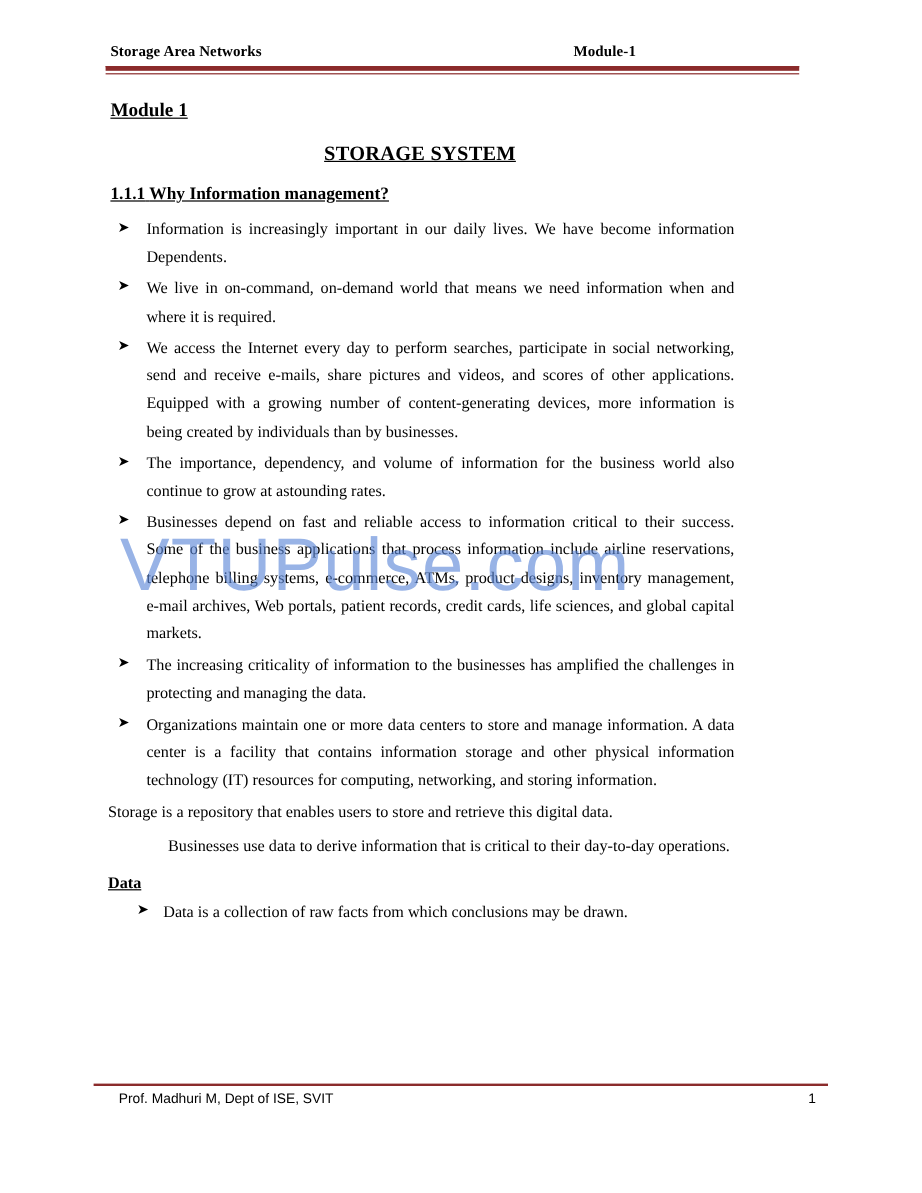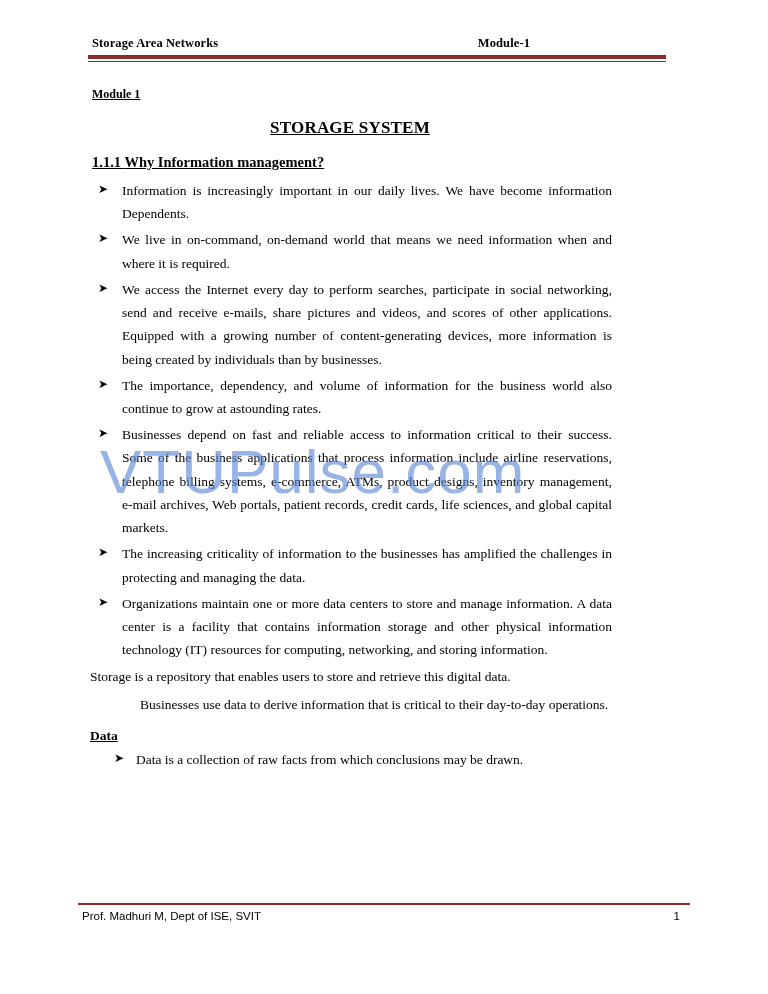--- a/index.html
+++ b/index.html
@@ -46,21 +46,21 @@
   .header-rule2 {
     height: 1px;
     background: #8B2B2B;
     width: 578px;
   }
 
   
   .content { padding-top: 22px; }
 
   h1.module-title {
-    font-size: 12px;
+    font-size: 16px;
     font-weight: bold;
     margin: 0 0 0 4px;
     text-decoration: underline;
     display: inline-block;
   }
   .doc-title {
     text-align: center;
     font-size: 17px;
     font-weight: bold;
     text-decoration: underline;
@@ -161,21 +161,21 @@
     width: 100%;
   }
   .footer-row {
     display: flex;
     justify-content: space-between;
     align-items: baseline;
     font-family: "Liberation Sans", sans-serif;
     font-size: 11.5px;
     padding-top: 5px;
   }
-  .footer-left { padding-left: 4px; }
+  .footer-left { padding-left: 4px; margin-left: 17px; }
   .footer-right { padding-right: 10px; }
 </style>
 </head>
 <body>
 
 <div class="page">
 
   <div class="header-row">
     <div class="header-left">Storage Area Networks</div>
     <div class="header-right">Module-1</div>

